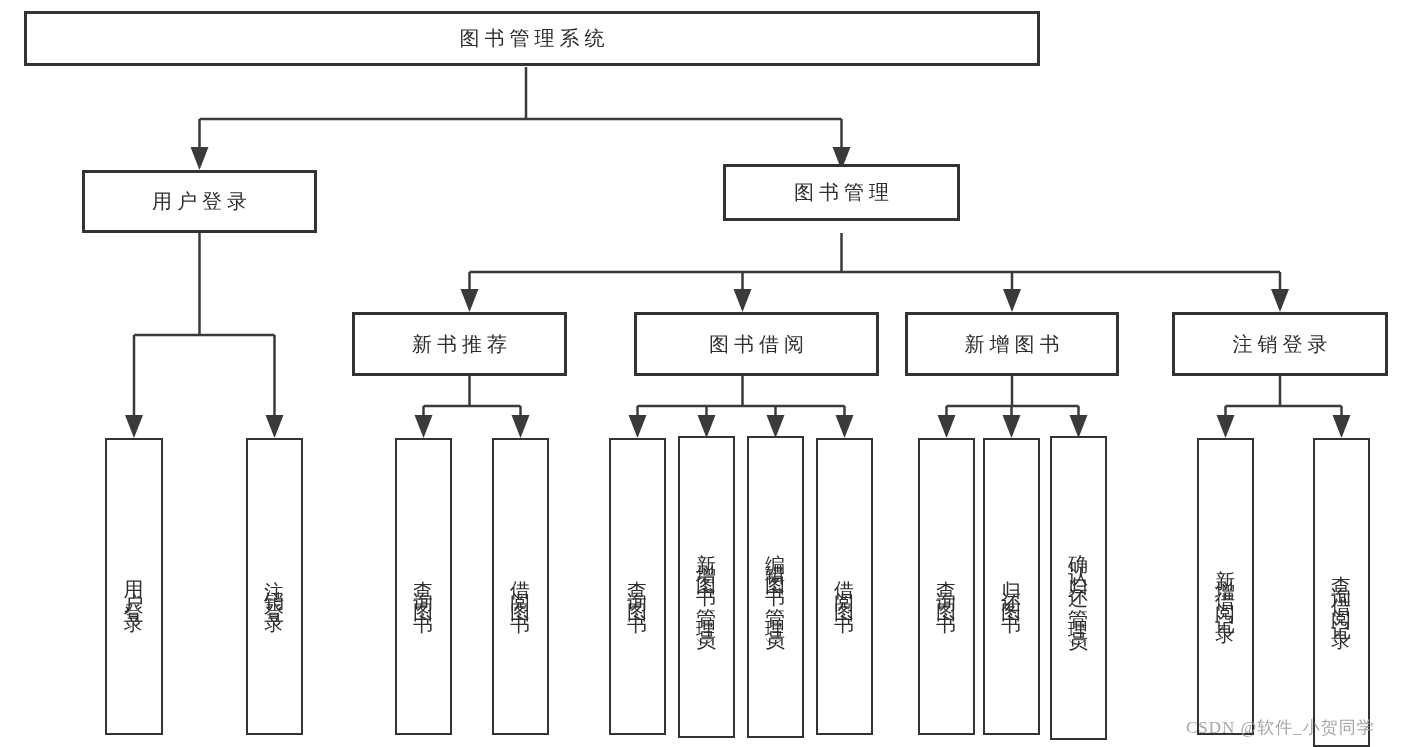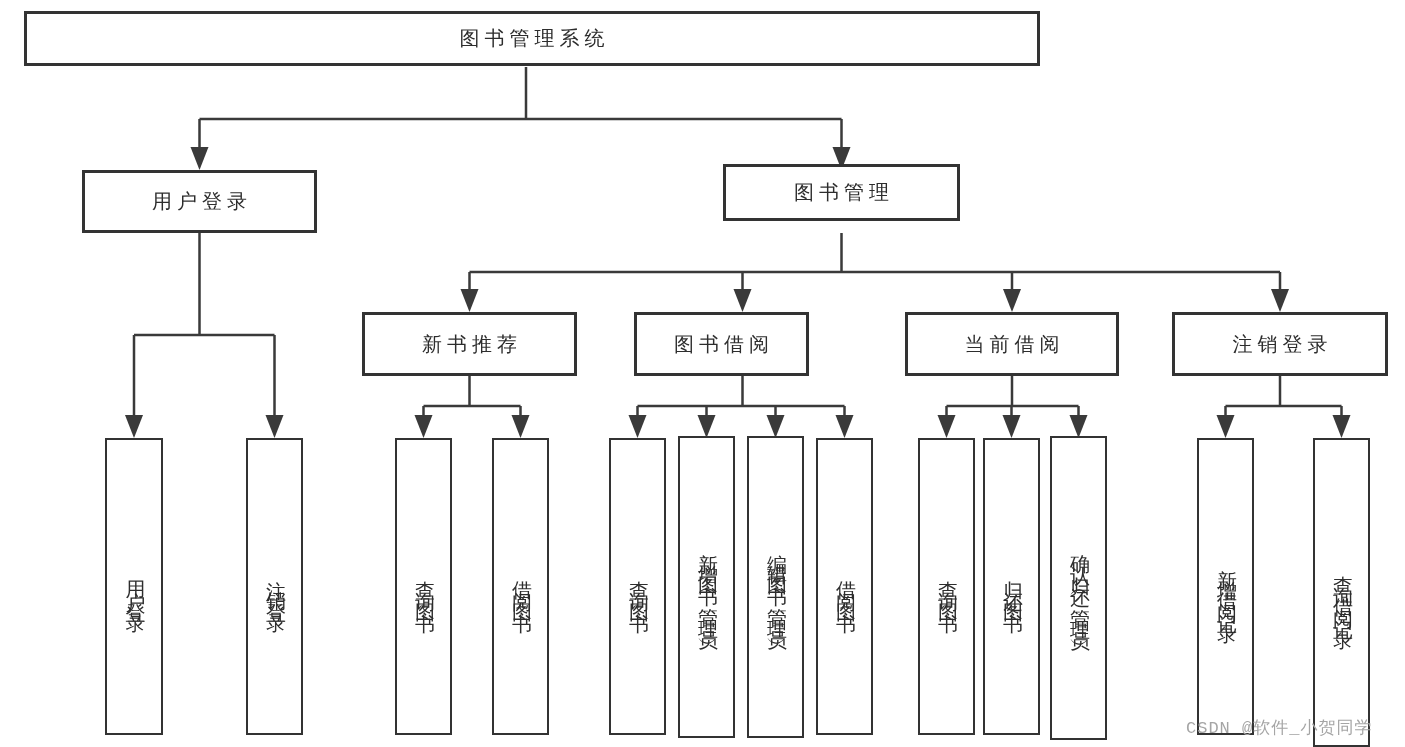--- a/index.html
+++ b/index.html
@@ -8,21 +8,21 @@
     --text:#2d2d2d;
     --watermark:#a5a5a5;
     --background:#ffffff;
   }
   html,body{margin:0;padding:0;background:var(--background);}
   .canvas{
     position:relative;
     width:1405px;height:747px;
     background:var(--background);
     overflow:hidden;
-    font-family:Liberation Mono, monospace;
+    font-family:Liberation Serif, serif;
   }
   .connectors{position:absolute;left:0;top:0;z-index:1;}
   .connectors path{stroke:var(--connector);stroke-width:2.5;fill:none;}
   .connectors polygon{fill:var(--connector);stroke:none;}
   .node{
     position:absolute;
     box-sizing:border-box;
     background:#ffffff;
     border:3px solid var(--box-border);
     display:flex;align-items:center;justify-content:center;
@@ -114,28 +114,28 @@
     <span class="hlabel">图书管理系统</span>
   </div>
 
   <div class="node" style="left:82px;top:170px;width:235px;height:63px">
     <span class="hlabel">用户登录</span>
   </div>
   <div class="node" style="left:723px;top:164px;width:237px;height:57px">
     <span class="hlabel">图书管理</span>
   </div>
 
-  <div class="node" style="left:362px;top:312px;width:215px;height:64px">
+  <div class="node" style="left:352px;top:312px;width:215px;height:64px">
     <span class="hlabel">新书推荐</span>
   </div>
-  <div class="node" style="left:634px;top:312px;width:175px;height:64px">
+  <div class="node" style="left:634px;top:312px;width:245px;height:64px">
     <span class="hlabel">图书借阅</span>
   </div>
   <div class="node" style="left:905px;top:312px;width:214px;height:64px">
-    <span class="hlabel">当前借阅</span>
+    <span class="hlabel">新增图书</span>
   </div>
   <div class="node" style="left:1172px;top:312px;width:216px;height:64px">
     <span class="hlabel">注销登录</span>
   </div>
 
   <div class="node leaf" style="left:105px;top:438px;width:58px;height:297px">
     <span class="vlabel">用户登录</span>
   </div>
   <div class="node leaf" style="left:246px;top:438px;width:57px;height:297px">
     <span class="vlabel">注销登录</span>

